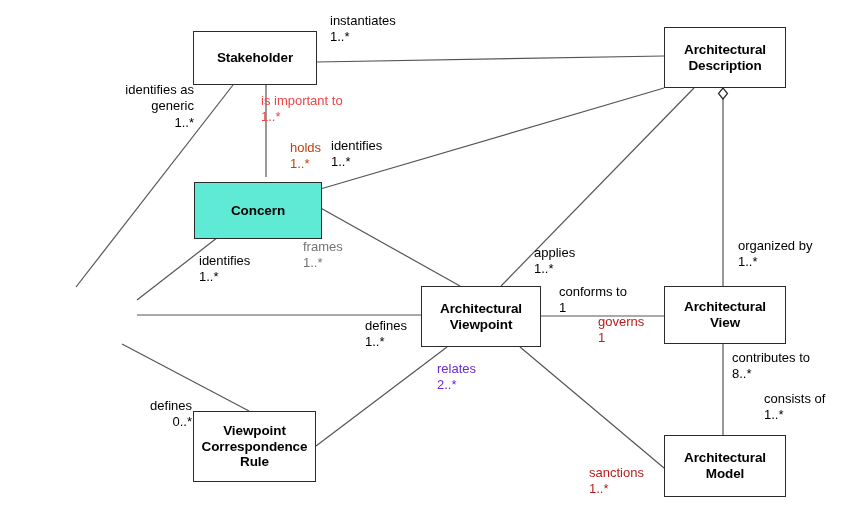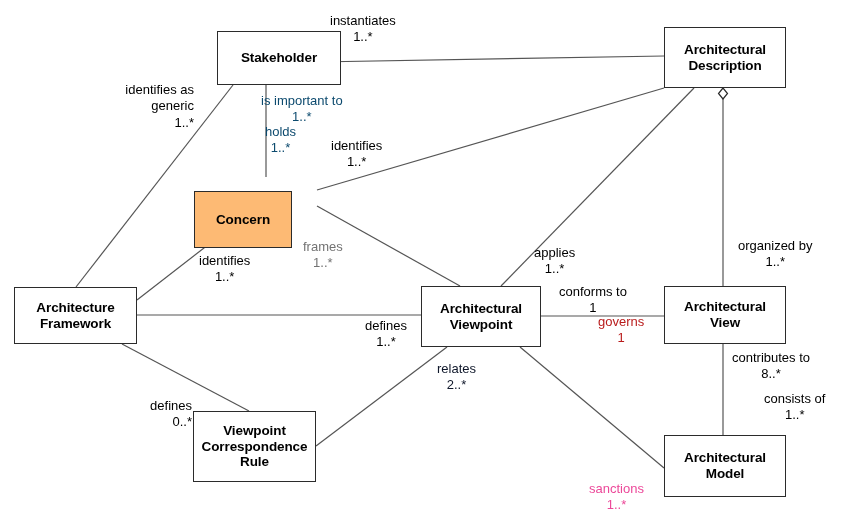--- a/index.html
+++ b/index.html
@@ -47,21 +47,21 @@
     font-size: 13px;
     line-height: 1.25;
     color: #000000;
     white-space: pre;
     z-index: 4;
   }
   .edge-label.align-right {
     text-align: right;
   }
   .edge-label.align-left {
-    text-align: center;
+    text-align: left;
   }
 </style>
 </head>
 <body>
 
 <div id="diagram-root">
 
   <svg id="edge-layer" viewBox="0 0 857 520" width="857" height="520" xmlns="http://www.w3.org/2000/svg">
       <line x1="317" y1="62" x2="664" y2="56" stroke="#555555" stroke-width="1.2"></line>
       <line x1="233" y1="85" x2="76" y2="287" stroke="#555555" stroke-width="1.2"></line>
@@ -73,33 +73,29 @@
       <line x1="122" y1="344" x2="249" y2="411" stroke="#555555" stroke-width="1.2"></line>
       <line x1="501" y1="286" x2="694" y2="88" stroke="#555555" stroke-width="1.2"></line>
       <line x1="541" y1="316" x2="664" y2="316" stroke="#555555" stroke-width="1.2"></line>
       <line x1="447" y1="347" x2="316" y2="446" stroke="#555555" stroke-width="1.2"></line>
       <line x1="520" y1="347" x2="664" y2="468" stroke="#555555" stroke-width="1.2"></line>
       <line x1="723" y1="88" x2="723" y2="286" stroke="#555555" stroke-width="1.2"></line>
       <polygon points="723,88 718.5,93.5 723,99 727.5,93.5" fill="#ffffff" stroke="#2b2b2b" stroke-width="1.2"></polygon>
       <line x1="723" y1="344" x2="723" y2="435" stroke="#555555" stroke-width="1.2"></line>
     </svg>
 
-  <div class="uml-box" style="left: 193px; top: 31px; width: 124px; height: 54px; border-color: rgb(43, 43, 43); background: rgb(255, 255, 255); margin-left: 24px;">
+  <div class="uml-box" style="left: 193px; top: 31px; width: 124px; height: 54px; border-color: rgb(43, 43, 43); background: rgb(255, 255, 255);">
     <span class="box-label">Stakeholder</span>
   </div>
   <div class="uml-box" style="left: 664px; top: 27px; width: 122px; height: 61px; border-color: rgb(43, 43, 43); background: rgb(255, 255, 255);">
     <span class="box-label">Architectural
 Description</span>
   </div>
-  <div class="uml-box" style="left: 194px; top: 191px; width: 98px; height: 57px; border-color: rgb(43, 43, 43); background: #fdba74;">
+  <div class="uml-box" style="left: 194px; top: 182px; width: 128px; height: 57px; border-color: rgb(43, 43, 43); background: #5eead4;">
     <span class="box-label">Concern</span>
-  </div>
-  <div class="uml-box" style="left: 14px; top: 287px; width: 123px; height: 57px; border-color: rgb(43, 43, 43); background: rgb(255, 255, 255);">
-    <span class="box-label">Architecture
-Framework</span>
   </div>
   <div class="uml-box" style="left: 421px; top: 286px; width: 120px; height: 61px; border-color: rgb(43, 43, 43); background: rgb(255, 255, 255);">
     <span class="box-label">Architectural
 Viewpoint</span>
   </div>
   <div class="uml-box" style="left: 664px; top: 286px; width: 122px; height: 58px; border-color: rgb(43, 43, 43); background: rgb(255, 255, 255);">
     <span class="box-label">Architectural
 View</span>
   </div>
   <div class="uml-box" style="left: 193px; top: 411px; width: 123px; height: 71px; border-color: rgb(43, 43, 43); background: rgb(255, 255, 255);">
@@ -110,23 +106,23 @@
   <div class="uml-box" style="left: 664px; top: 435px; width: 122px; height: 62px; border-color: rgb(43, 43, 43); background: rgb(255, 255, 255);">
     <span class="box-label">Architectural
 Model</span>
   </div>
 
   <div class="edge-label align-left" style="left: 330px; top: 13px; color: rgb(0, 0, 0);">instantiates
 1..*</div>
   <div class="edge-label align-right" style="left: 111px; top: 82px; width: 83px; color: rgb(0, 0, 0);">identifies as
 generic
 1..*</div>
-  <div class="edge-label align-left" style="left: 261px; top: 93px; color: #0c4a6e;">is important to
+  <div class="edge-label align-left" style="left: 261px; top: 93px; color: #ef4444;">is important to
 1..*</div>
-  <div class="edge-label align-left" style="left: 265px; top: 124px; color: #0c4a6e;">holds
+  <div class="edge-label align-left" style="left: 265px; top: 140px; color: #c2410c; padding-left: 25px;">holds
 1..*</div>
   <div class="edge-label align-left" style="left: 331px; top: 138px; color: rgb(0, 0, 0);">identifies
 1..*</div>
   <div class="edge-label align-left" style="left: 199px; top: 253px; color: rgb(0, 0, 0);">identifies
 1..*</div>
   <div class="edge-label align-left" style="left: 303px; top: 239px; color: #737373;">frames
 1..*</div>
   <div class="edge-label align-left" style="left: 365px; top: 318px; color: rgb(0, 0, 0);">defines
 1..*</div>
   <div class="edge-label align-left" style="left: 534px; top: 245px; color: rgb(0, 0, 0);">applies
@@ -134,20 +130,20 @@
   <div class="edge-label align-left" style="left: 547px; top: 284px; color: rgb(0, 0, 0); margin-left: 12px;">conforms to
 1</div>
   <div class="edge-label align-left" style="left: 598px; top: 314px; color: #b91c1c;">governs
 1</div>
   <div class="edge-label align-left" style="left: 738px; top: 238px; color: rgb(0, 0, 0);">organized by
 1..*</div>
   <div class="edge-label align-left" style="left: 732px; top: 350px; color: rgb(0, 0, 0);">contributes to
 8..*</div>
   <div class="edge-label align-left" style="left: 764px; top: 391px; color: rgb(0, 0, 0);">consists of
 1..*</div>
-  <div class="edge-label align-left" style="left: 437px; top: 361px; color: #0f172a;">relates
+  <div class="edge-label align-left" style="left: 437px; top: 361px; color: #6d28d9;">relates
 2..*</div>
   <div class="edge-label align-right" style="left: 137px; top: 398px; width: 55px; color: rgb(0, 0, 0);">defines
 0..*</div>
-  <div class="edge-label align-left" style="left: 589px; top: 465px; color: #ec4899; margin-top: 16px;">sanctions
+  <div class="edge-label align-left" style="left: 589px; top: 465px; color: #b91c1c;">sanctions
 1..*</div>
 
 </div>
 
 </body></html>

